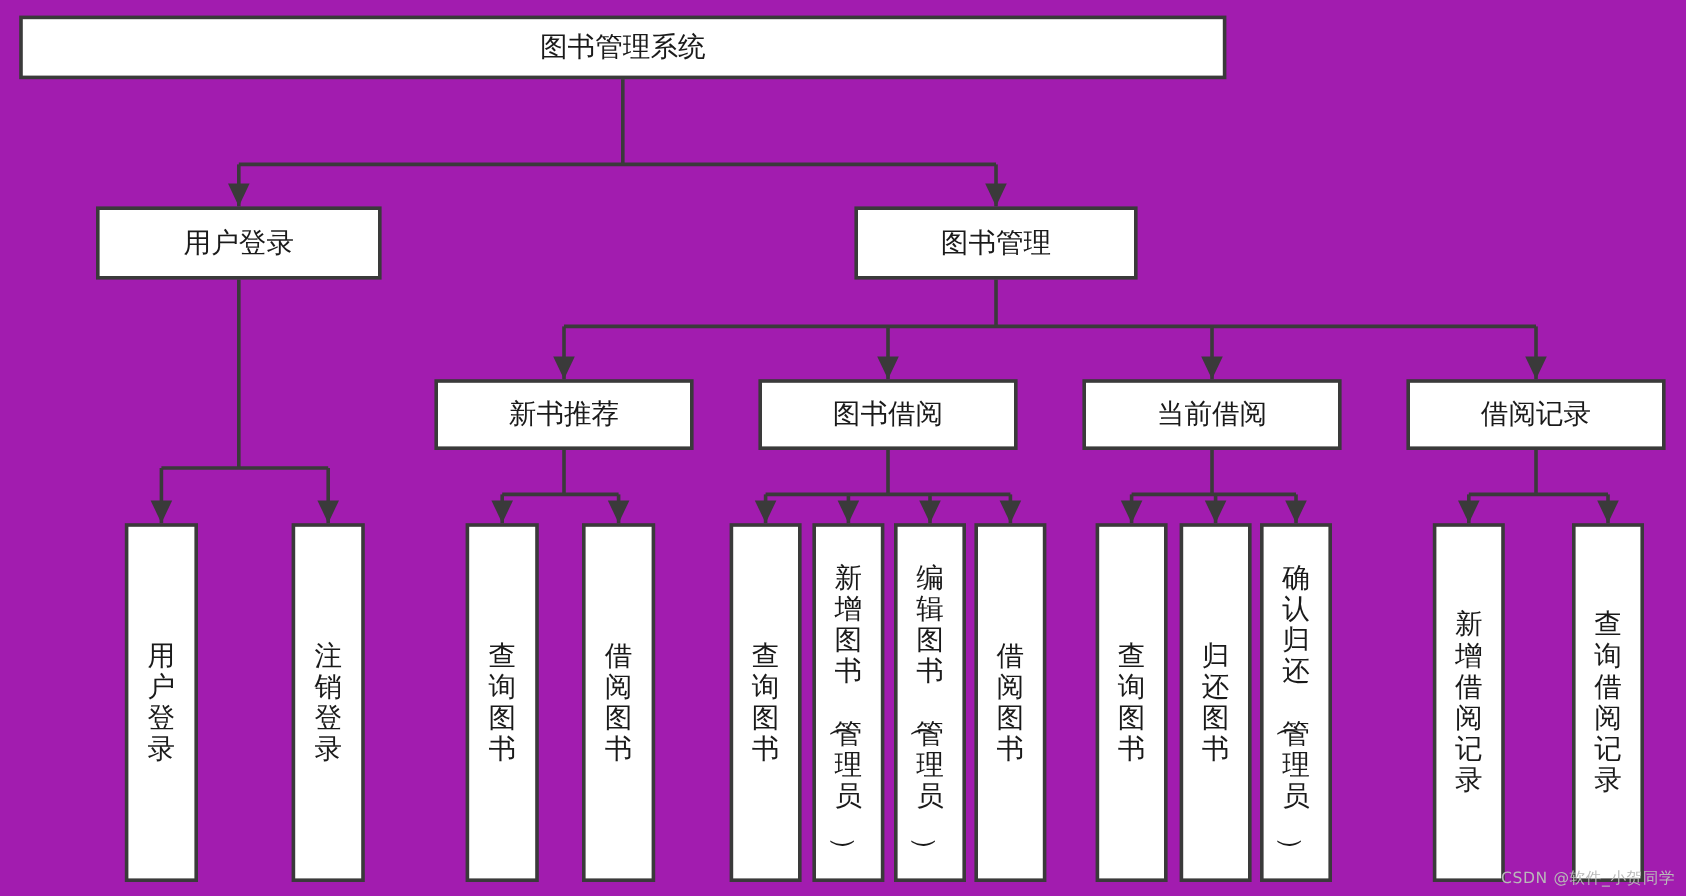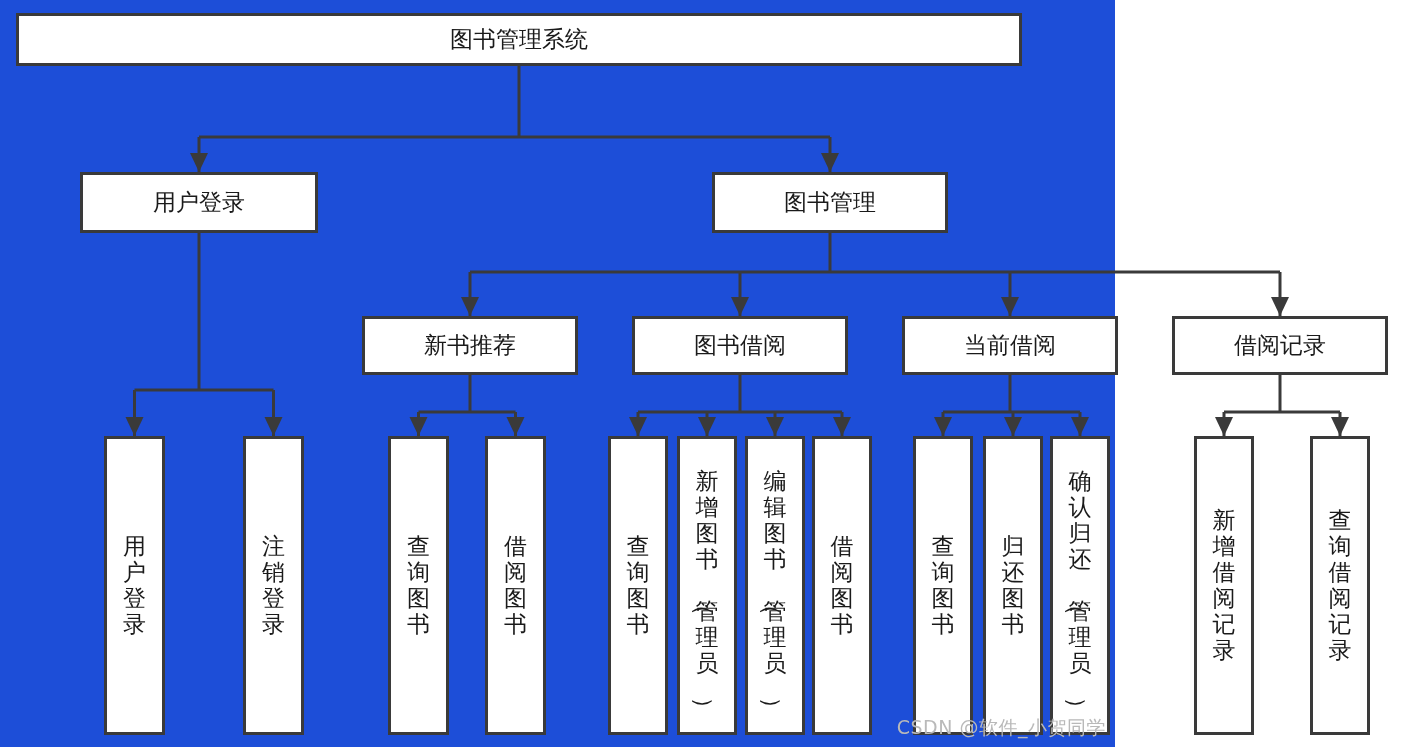--- a/index.html
+++ b/index.html
@@ -8,23 +8,23 @@
     background: #ffffff;
   }
   body {
     width: 1405px;
     height: 747px;
     overflow: hidden;
     font-family: "DejaVu Sans", "Liberation Sans", sans-serif;
   }
   #diagram-root {
     position: relative;
-    width: 1115px;
+    width: 1405px;
     height: 747px;
-    background: #1d4ed8;
+    background: #a21caf;
   }
   svg#flow-svg {
     position: absolute;
     left: 0;
     top: 0;
     width: 1405px;
     height: 747px;
     display: block;
   }
   .node-rect {
@@ -55,21 +55,21 @@
     font-size: 23px;
     fill: #1a1a1a;
     text-anchor: middle;
     white-space: pre;
   }
   .watermark {
     position: absolute;
     right: 9px;
     bottom: 6px;
     font-family: "DejaVu Sans", "Liberation Sans", sans-serif;
-    font-size: 19px;
+    font-size: 13px;
     color: #b9b9b9;
     letter-spacing: 0.5px;
     white-space: pre;
     pointer-events: none;
   }
 </style>
 </head>
 <body>
 
 <div id="diagram-root">

